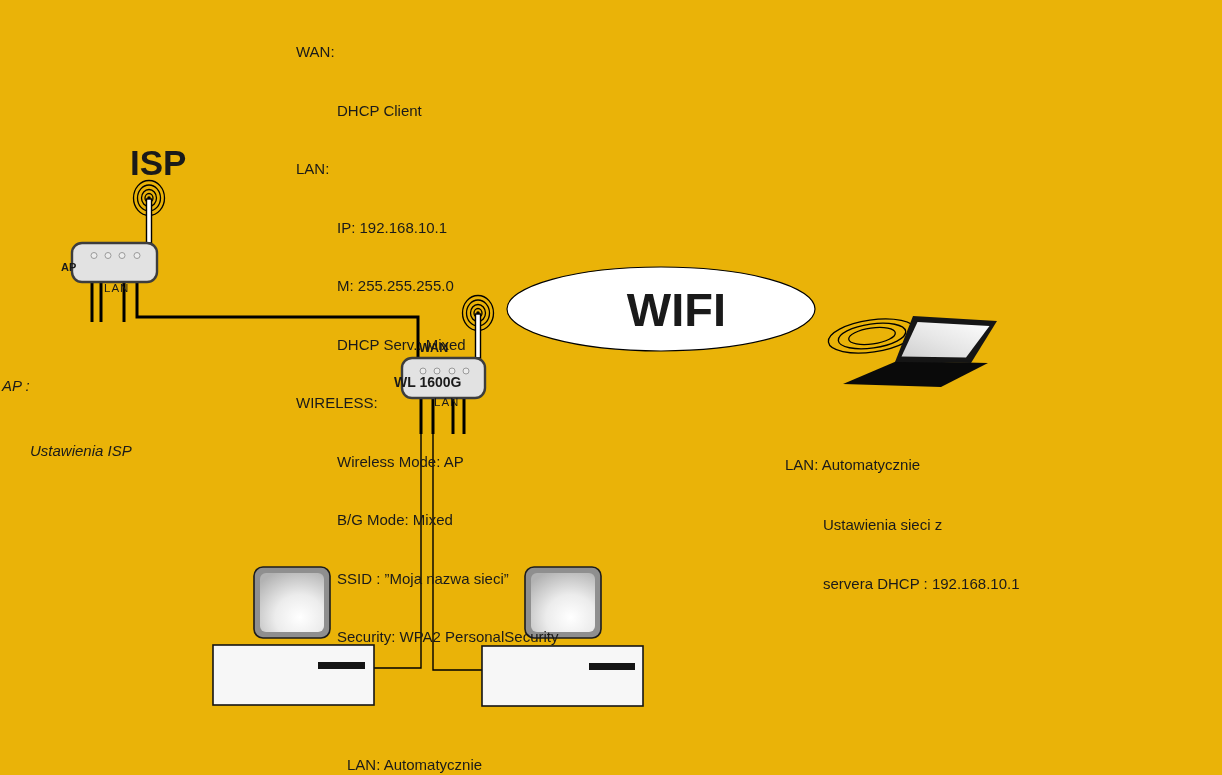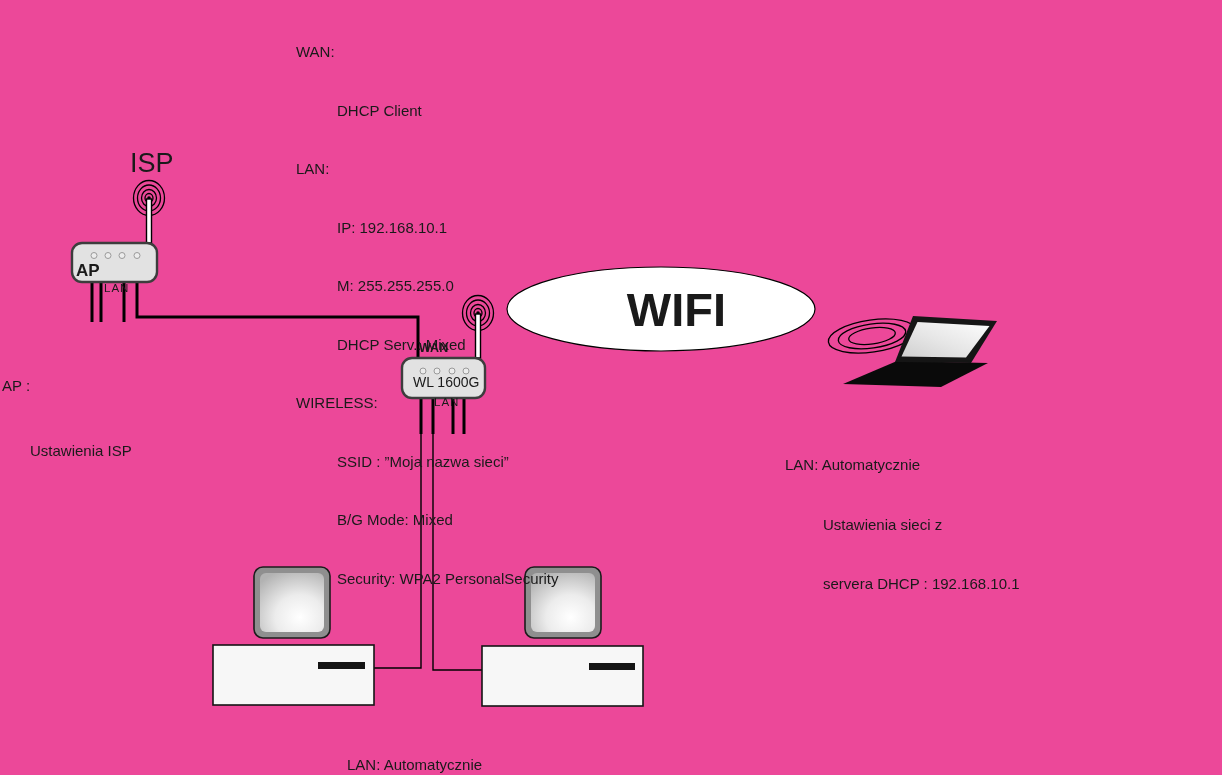--- a/index.html
+++ b/index.html
@@ -1,40 +1,40 @@
 <!DOCTYPE html>
 <html><head>
 <meta charset="utf-8">
 <style>
   html,body{margin:0;padding:0;background:#fff;}
   #canvas{
     position:relative;
     width:1222px;height:775px;
-    background:#ec4899;
+    background:#eab308;
     font-family:"Liberation Sans", sans-serif;
     color:#1a1a1a;
     overflow:hidden;
   }
   #artwork{position:absolute;left:0;top:0;}
   .txt{position:absolute;white-space:pre;}
   .note{font-size:15px;line-height:19.5px;}
   .note .ind1{padding-left:41px;}
   .note .ind2{padding-left:94px;}
   .note .ind38{padding-left:38px;}
   .note .ind28{padding-left:28px;margin-top:6px;}
   .note div{display:block;}
-  #isp-title{left:130px;top:149px;font-size:27px;font-weight:normal;line-height:28px;}
+  #isp-title{left:130px;top:149px;font-size:35px;font-weight:bold;line-height:28px;}
   #config-note{left:296px;top:3px;}
-  #ap-note{left:2px;top:337px;}
+  #ap-note{left:2px;top:337px;font-style:italic;}
   #laptop-note{left:785px;top:416px;line-height:19.7px;}
   #desktop-note{left:347px;top:716px;line-height:19.7px;}
-  #ap-device-label{left:76px;top:261px;font-size:17px;font-weight:bold;}
+  #ap-device-label{left:61px;top:261px;font-size:11px;font-weight:bold;}
   #ap-lan-label{left:104px;top:282px;font-size:11.5px;letter-spacing:1px;}
   #router-wan-label{left:419px;top:341px;font-size:12.5px;font-weight:bold;}
-  #router-device-label{left:413px;top:374px;font-size:14px;font-weight:normal;}
+  #router-device-label{left:394px;top:374px;font-size:14px;font-weight:bold;}
   #router-lan-label{left:434px;top:396px;font-size:11.5px;letter-spacing:1px;}
   #wifi-label{left:596px;top:286px;width:130px;text-align:right;font-size:47px;font-weight:bold;line-height:48px;}
 </style>
 </head>
 <body>
 
 <div id="canvas">
 
   <svg id="artwork" width="1222" height="775" viewBox="0 0 1222 775" xmlns="http://www.w3.org/2000/svg">
     <defs>
@@ -134,22 +134,23 @@
   </svg>
 
   <div class="txt note" id="config-note">
     <div>WAN:</div>
     <div class="ind1">DHCP Client</div>
     <div>LAN:</div>
     <div class="ind1">IP: 192.168.10.1</div>
     <div class="ind1">M: 255.255.255.0</div>
     <div class="ind1">DHCP Serv.: Mixed</div>
     <div>WIRELESS:</div>
+    <div class="ind1">Wireless Mode: AP</div>
+    <div class="ind1">B/G Mode: Mixed</div>
     <div class="ind1">SSID : ”Moja nazwa sieci”</div>
-    <div class="ind1">B/G Mode: Mixed</div>
     <div class="ind1">Security: WPA2 PersonalSecurity</div>
   </div>
 
   <div class="txt" id="isp-title">ISP</div>
 
   <div class="txt" id="ap-device-label">AP</div>
   <div class="txt" id="ap-lan-label">LAN</div>
 
   <div class="txt note" id="ap-note">
     <div>AP :</div>

